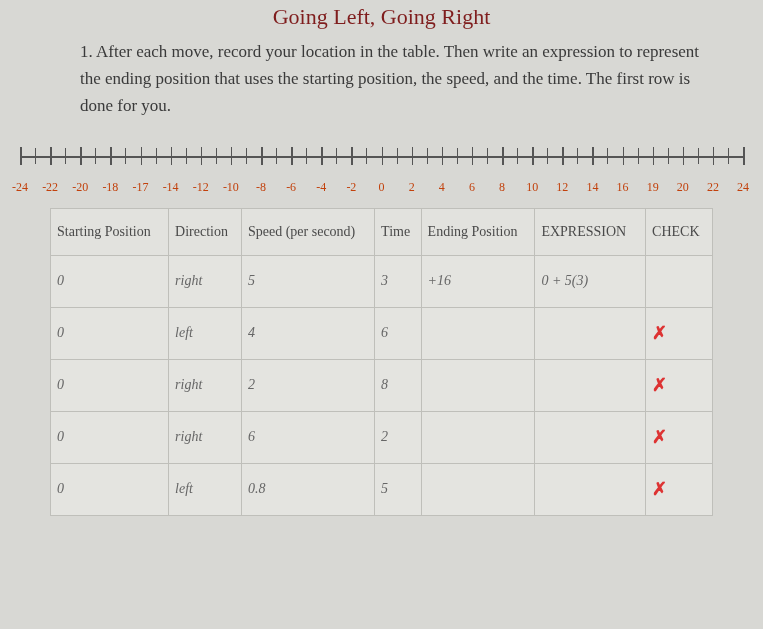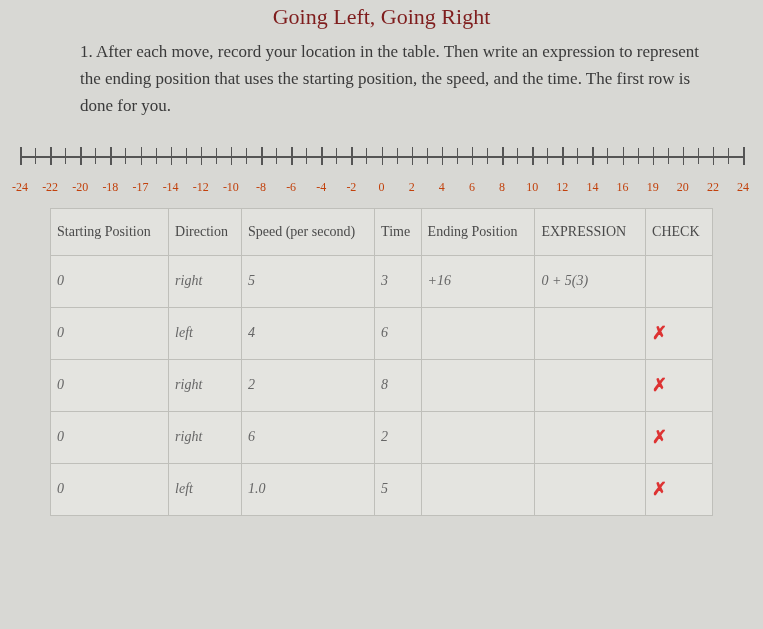--- a/index.html
+++ b/index.html
@@ -232,21 +232,21 @@
           <td>right</td>
           <td>6</td>
           <td>2</td>
           <td></td>
           <td></td>
           <td class="x-mark">✗</td>
         </tr>
         <tr>
           <td>0</td>
           <td>left</td>
-          <td>1.0</td>
+          <td>0.8</td>
           <td>5</td>
           <td></td>
           <td></td>
           <td class="x-mark">✗</td>
         </tr>
       </tbody>
 </table>
 </div>
 
 </body></html>

